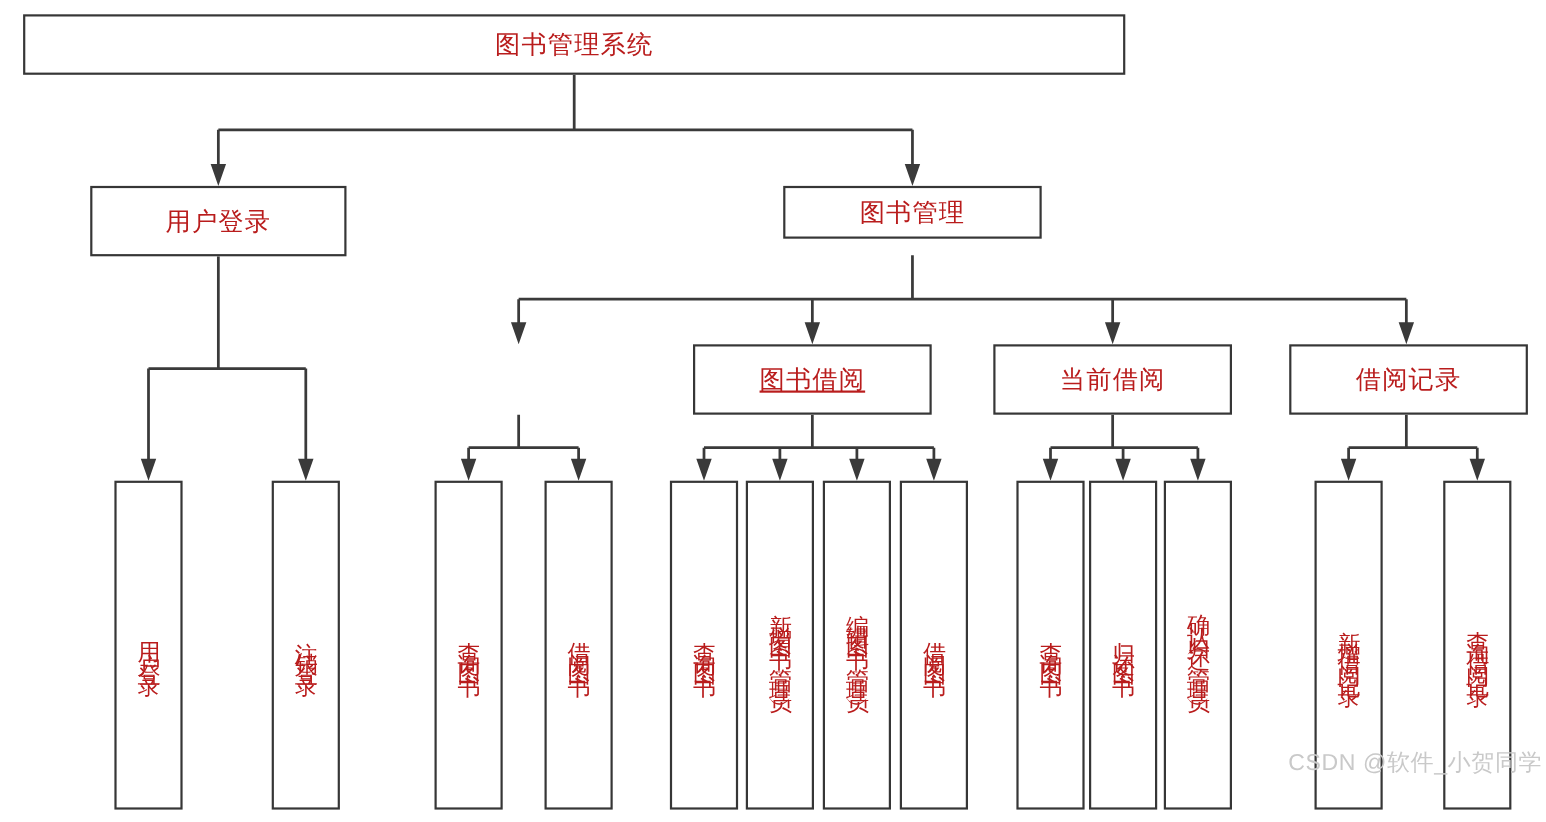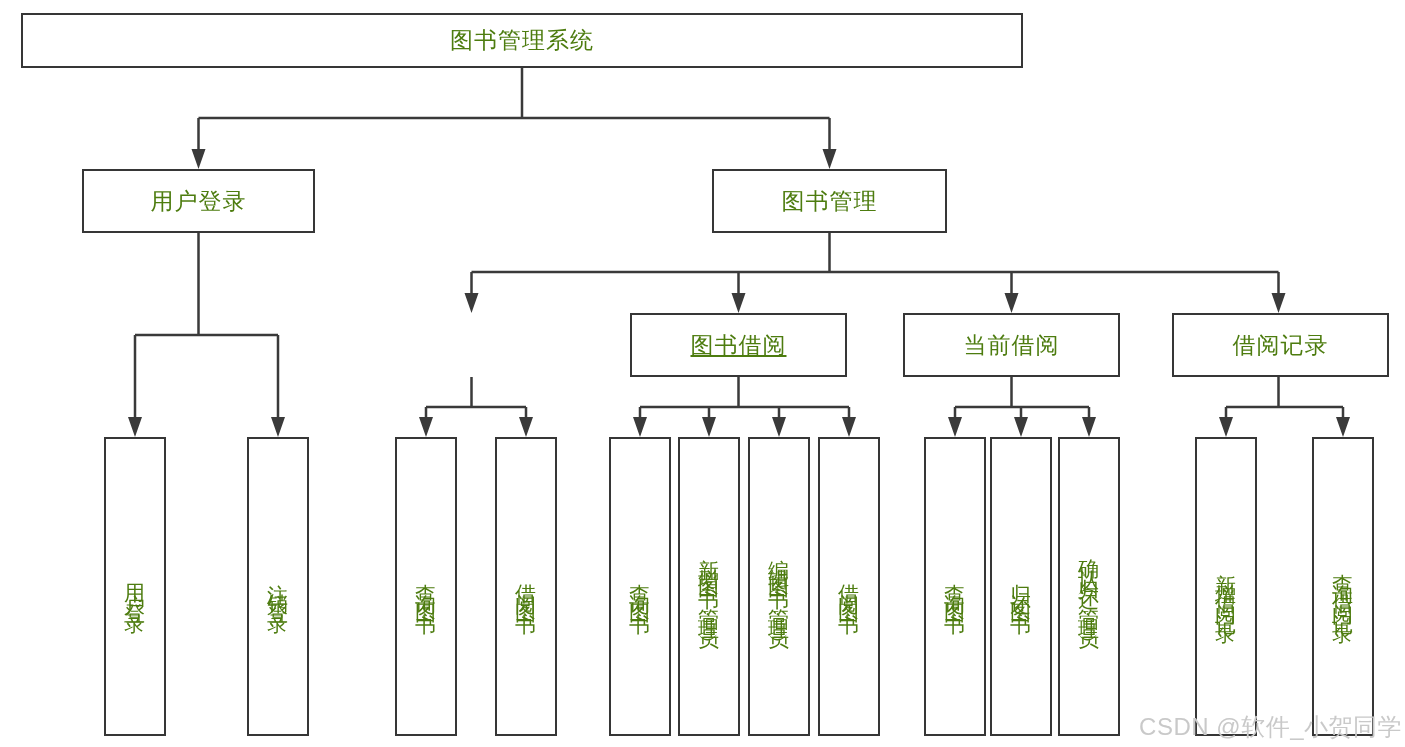--- a/index.html
+++ b/index.html
@@ -22,47 +22,46 @@
     z-index: 1;
   }
   .node {
     position: absolute;
     box-sizing: border-box;
     background: #ffffff;
     border: 2.5px solid #363636;
     display: flex;
     align-items: center;
     justify-content: center;
-    color: #4d7c0f;
+    color: #b91c1c;
     z-index: 2;
     text-align: center;
   }
   .h-label {
     font-size: 23px;
     letter-spacing: 1px;
     white-space: nowrap;
   }
   .leaf .v-label {
     writing-mode: vertical-rl;
     text-orientation: mixed;
     font-size: 21px;
     letter-spacing: 10px;
     line-height: 1;
     white-space: nowrap;
   }
   #watermark {
     position: absolute;
     top: 679px;
     right: 3px;
-    font-size: 24px;
+    font-size: 21px;
     color: #c9c9c9;
     letter-spacing: 0.5px;
     z-index: 5;
     white-space: nowrap;
-    margin-top: 32px;
   }
 </style>
 </head>
 <body>
 
 <div id="canvas">
 
   <svg id="connectors" width="1405" height="747" viewBox="0 0 1405 747">
     <g>
       <path d="M522 68 V118 M198.5 118 H829.5 M198.5 118 V151 M829.5 118 V150" fill="none" stroke="#3a3a3a" stroke-width="2.5"></path>
@@ -94,21 +93,21 @@
     </g>
   </svg>
 
   <div class="node" style="left:21px; top:13px; width:1002px; height:55px;">
     <span class="h-label">图书管理系统</span>
   </div>
 
   <div class="node" style="left:82px; top:169px; width:233px; height:64px;">
     <span class="h-label">用户登录</span>
   </div>
-  <div class="node" style="left:712px; top:169px; width:235px; height:64px;font-family:Liberation Serif, serif;">
+  <div class="node" style="left:712px; top:169px; width:235px; height:48px;font-family:Liberation Serif, serif;">
     <span class="h-label">图书管理</span>
   </div>
 
   <div class="node" style="left:630px; top:313px; width:217px; height:64px;text-decoration:underline;">
     <span class="h-label">图书借阅</span>
   </div>
   <div class="node" style="left:903px; top:313px; width:217px; height:64px;">
     <span class="h-label">当前借阅</span>
   </div>
   <div class="node" style="left:1172px; top:313px; width:217px; height:64px;">

